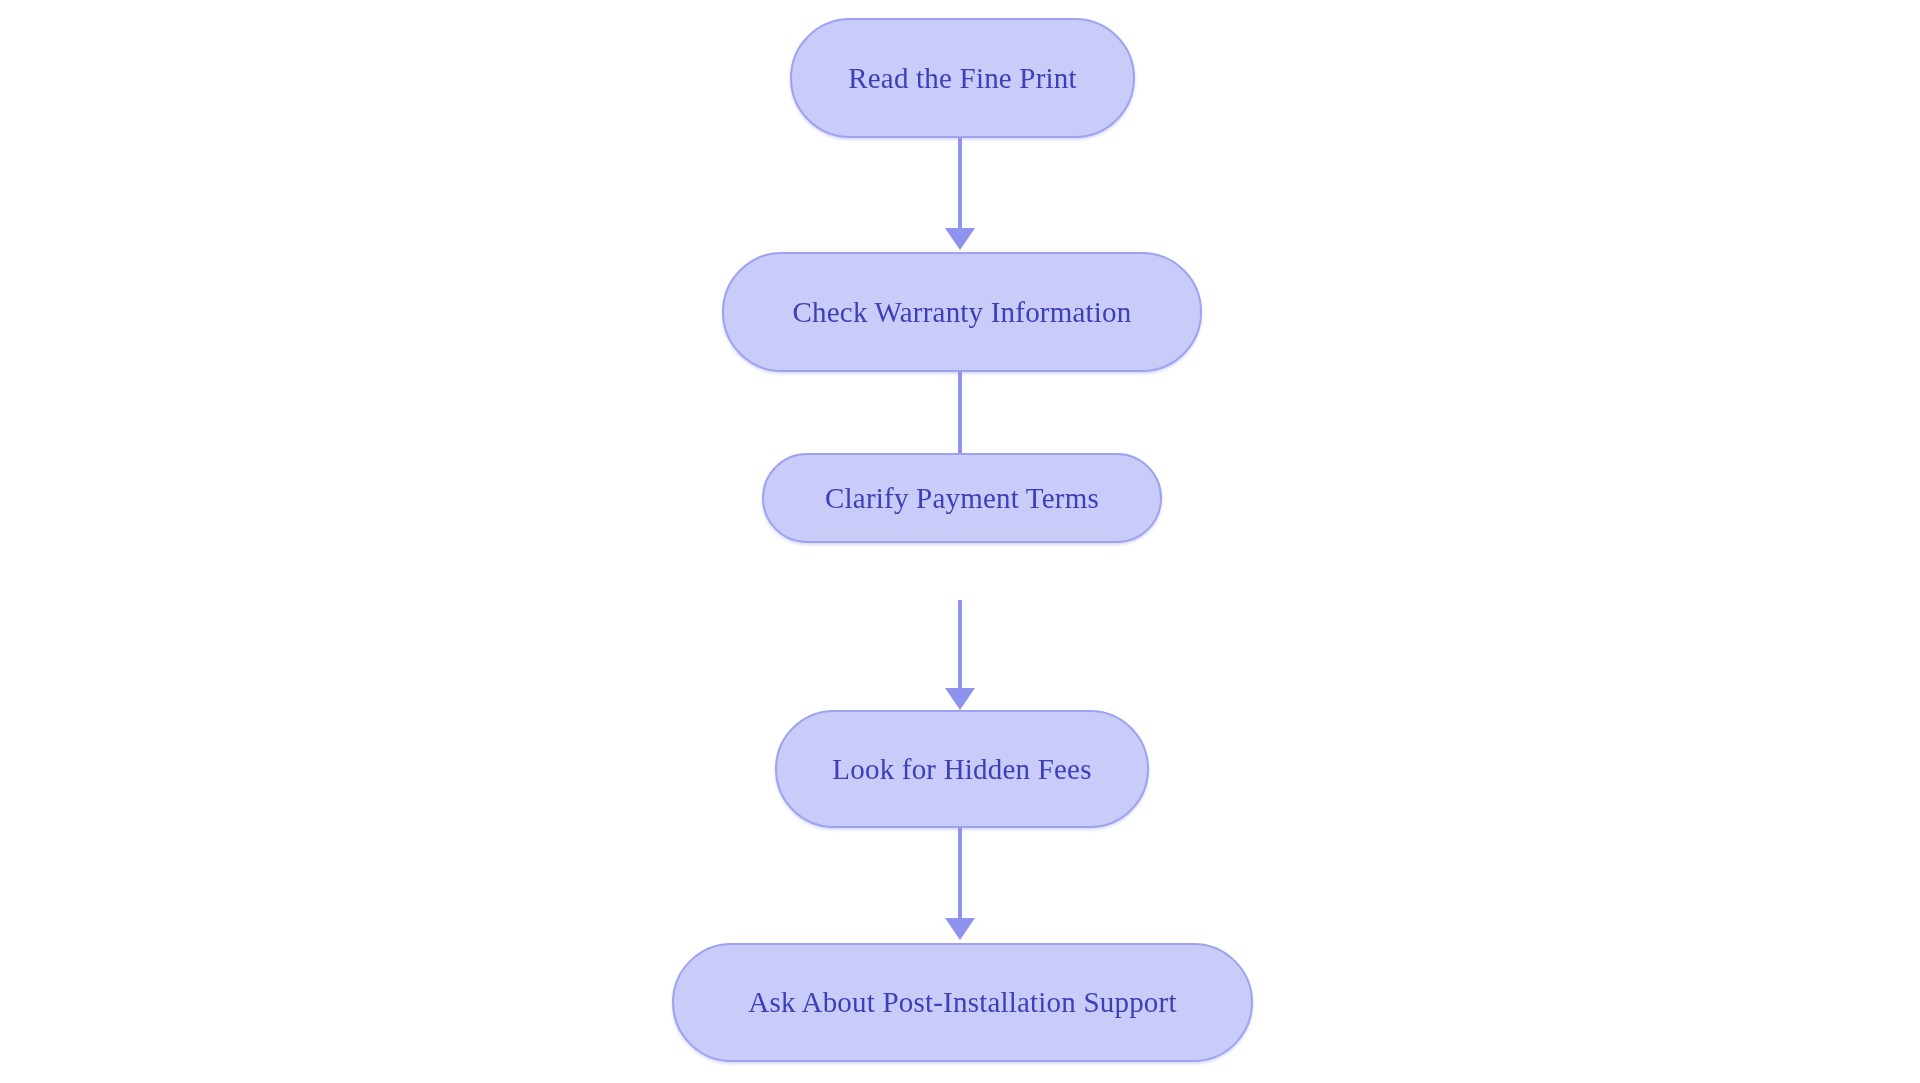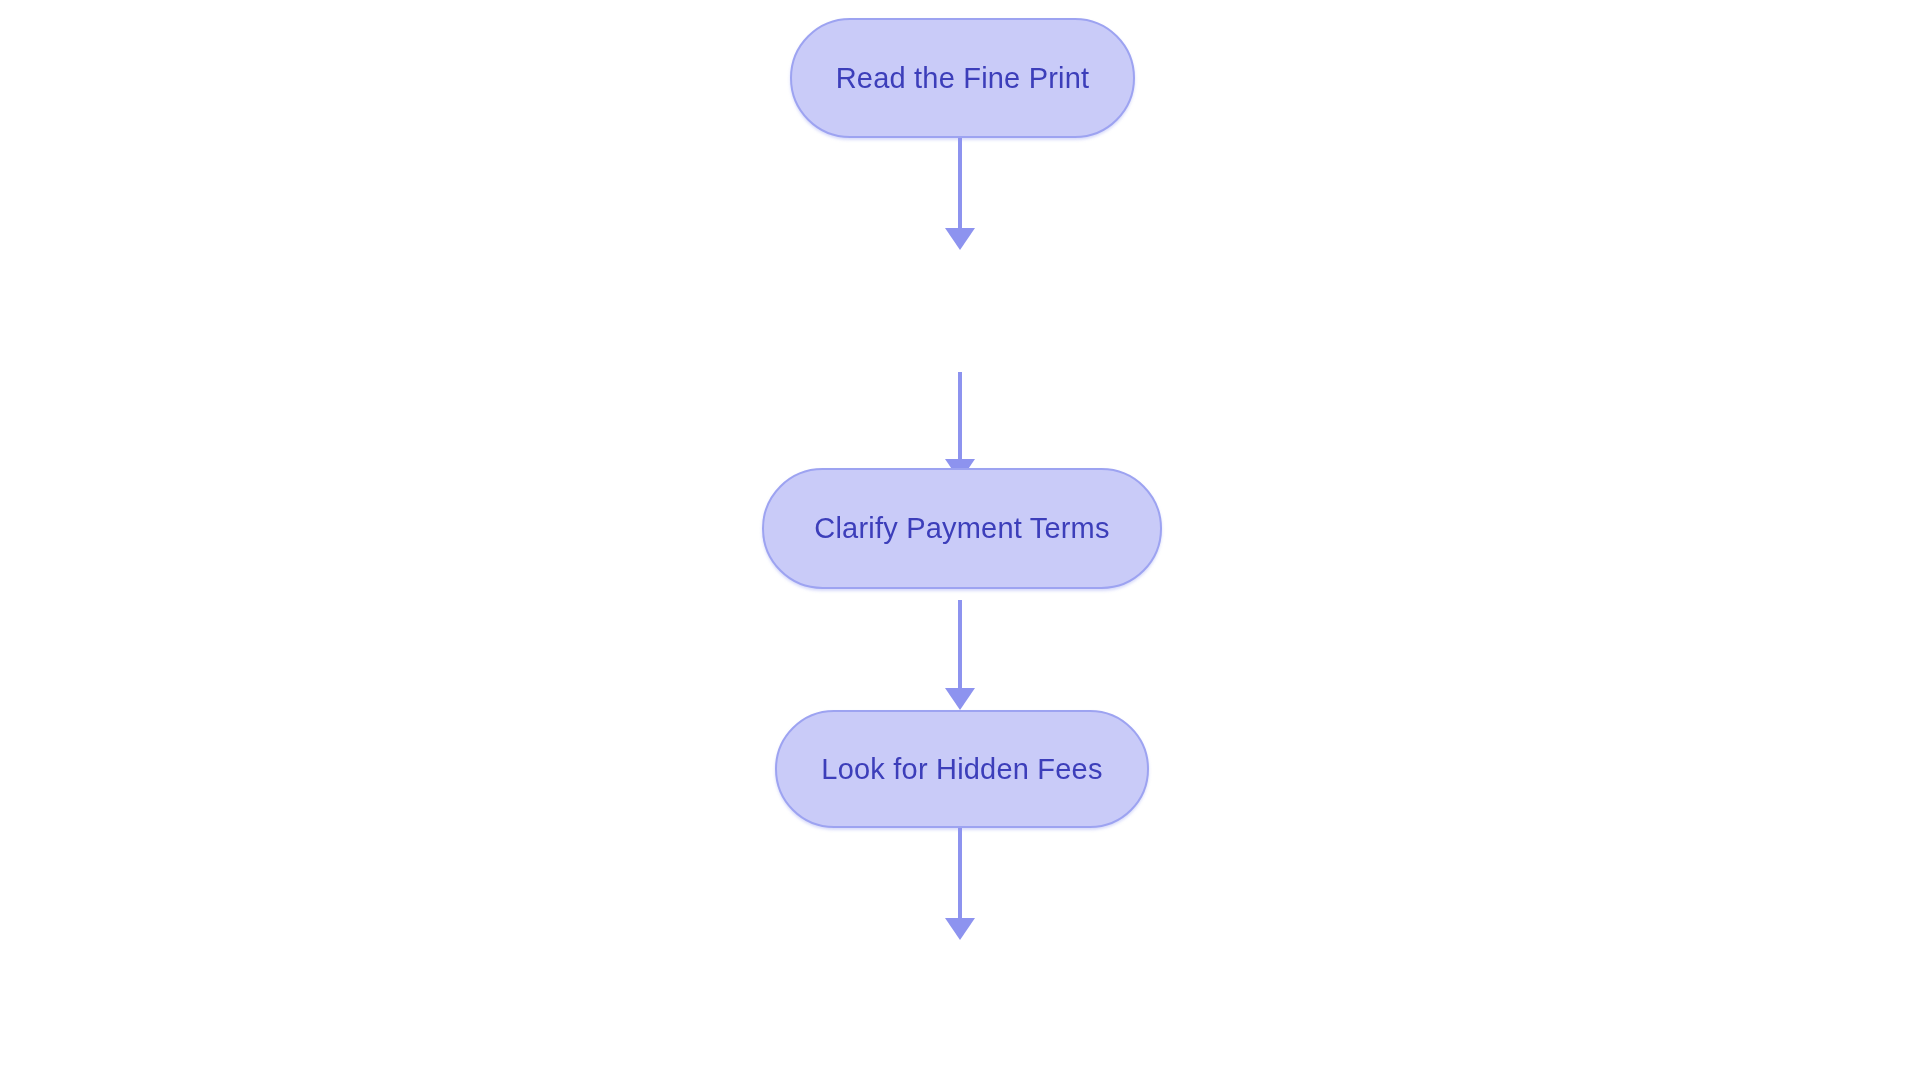--- a/index.html
+++ b/index.html
@@ -28,24 +28,25 @@
     align-items: center;
     justify-content: center;
     background: var(--node-fill);
     border: 2px solid var(--node-border);
     border-radius: 62px;
     color: var(--node-text);
     font-size: 29px;
     letter-spacing: 0.2px;
     text-align: center;
     box-shadow: 0 2px 3px rgba(140, 148, 240, 0.35);
+    font-family: Liberation Serif, serif;
   }
   .node-1 { left: 790px; top: 18px;  width: 345px; height: 120px; }
   .node-2 { left: 722px; top: 252px; width: 480px; height: 120px; }
-  .node-3 { left: 762px; top: 468px; width: 400px; height: 121px; }
+  .node-3 { left: 762px; top: 453px; width: 400px; height: 90px; }
   .node-4 { left: 775px; top: 710px; width: 374px; height: 118px; text-align: center; }
   .node-5 { left: 672px; top: 943px; width: 581px; height: 119px; }
 
   .arrow {
     position: absolute;
     left: 945px;            
     width: 30px;
     display: flex;
     flex-direction: column;
     align-items: center;
@@ -73,20 +74,23 @@
 
   <div class="flow-node node-1">
     <span>Read the Fine Print</span>
   </div>
 
   <div class="arrow arrow-1">
     <div class="arrow-line"></div>
     <div class="arrow-head"></div>
   </div>
 
+  <div class="flow-node node-2">
+    <span>Check Warranty Information</span>
+  </div>
 
   <div class="arrow arrow-2">
     <div class="arrow-line"></div>
     <div class="arrow-head"></div>
   </div>
 
   <div class="flow-node node-3">
     <span>Clarify Payment Terms</span>
   </div>
 
@@ -97,14 +101,17 @@
 
   <div class="flow-node node-4">
     <span>Look for Hidden Fees</span>
   </div>
 
   <div class="arrow arrow-4">
     <div class="arrow-line"></div>
     <div class="arrow-head"></div>
   </div>
 
+  <div class="flow-node node-5">
+    <span>Ask About Post-Installation Support</span>
+  </div>
 
 </div>
 
 </body></html>

